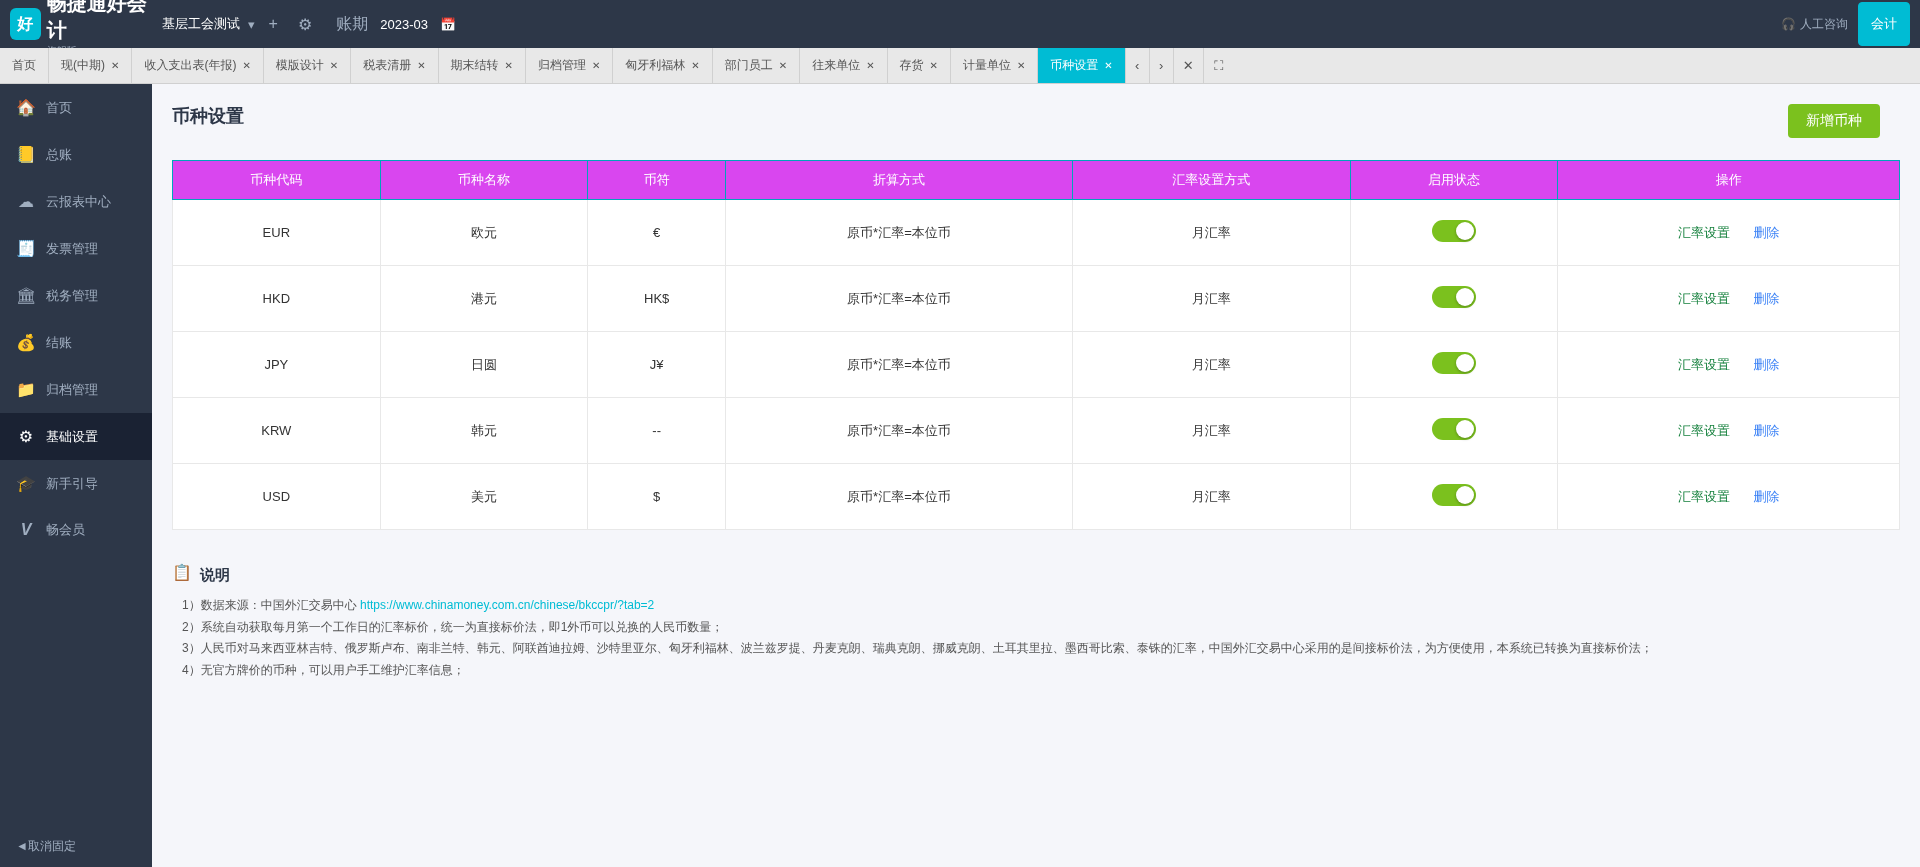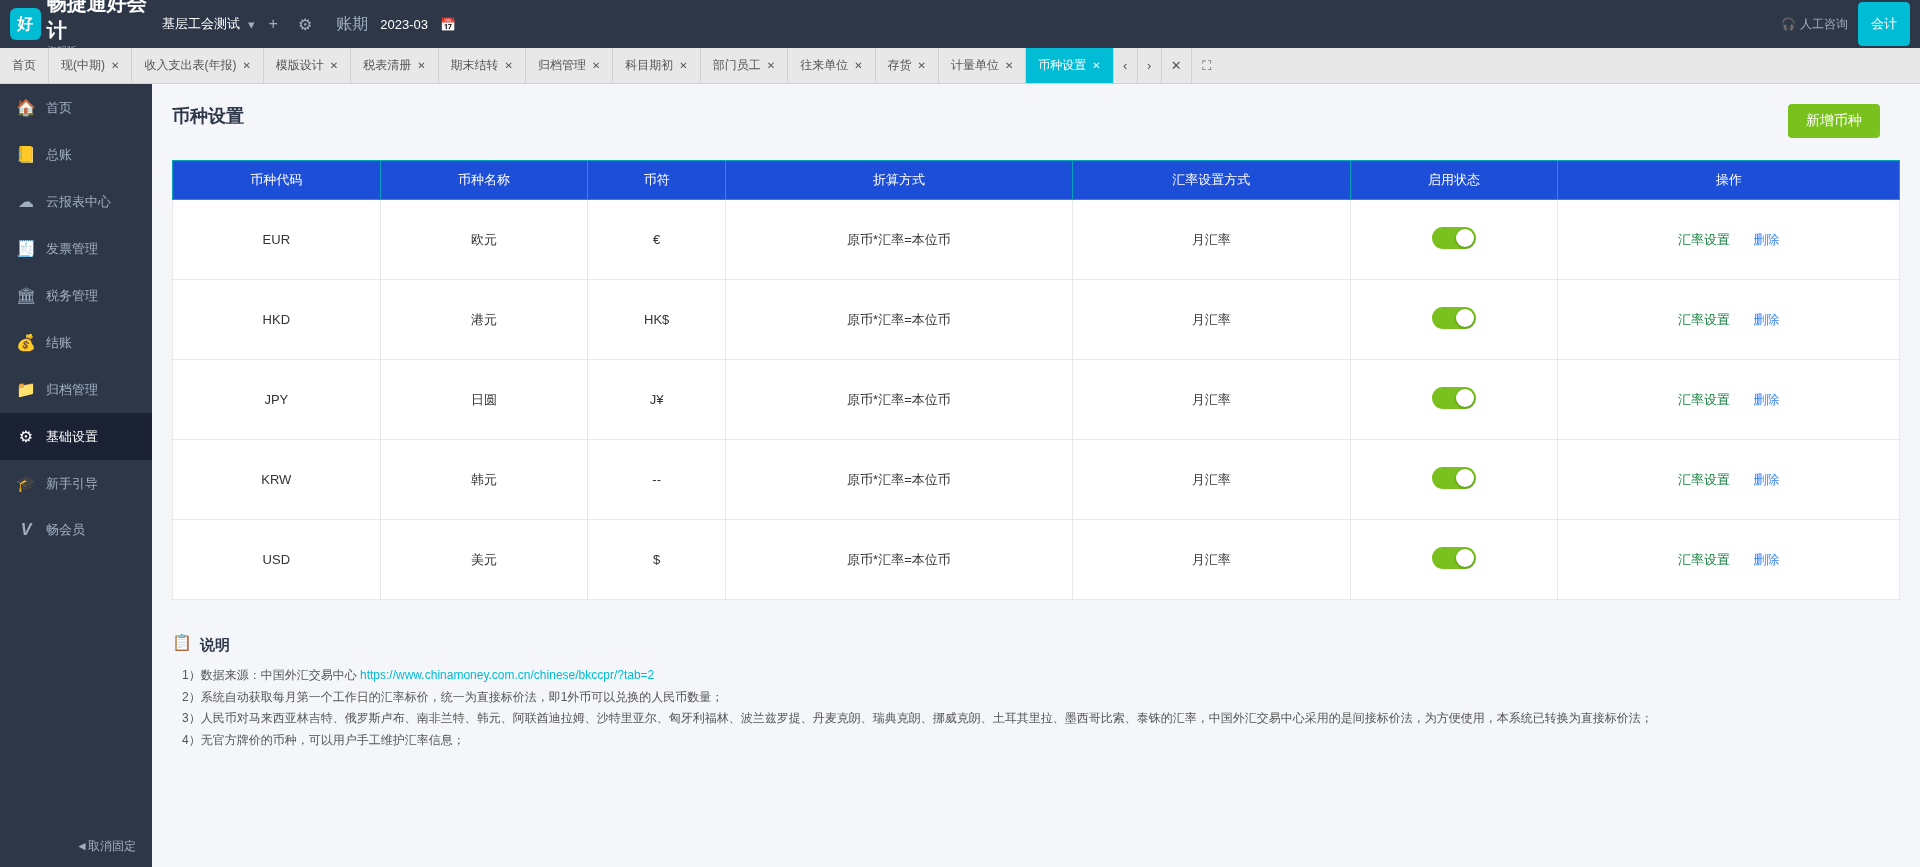--- a/index.html
+++ b/index.html
@@ -35,32 +35,32 @@
 
     
     .main-layout { display: flex; flex: 1; overflow: hidden; }
 
     
     .sidebar { width: 152px; background: #2d3748; display: flex; flex-direction: column; flex-shrink: 0; }
     .sidebar-item { display: flex; align-items: center; gap: 10px; padding: 14px 16px; color: #a0aec0; cursor: pointer; font-size: 13px; }
     .sidebar-item.active { color: white; background: #1a2233; }
     .sidebar-icon { font-size: 16px; width: 20px; text-align: center; }
     .sidebar-bottom { margin-top: auto; padding: 12px 16px; }
-    .sidebar-bottom-btn { display: flex; align-items: center; gap: 6px; color: #a0aec0; font-size: 12px; cursor: pointer; justify-content: flex-end; }
+    .sidebar-bottom-btn { display: flex; align-items: center; gap: 6px; color: #a0aec0; font-size: 12px; cursor: pointer; }
 
     
     .content-area { flex: 1; background: #f5f6fa; overflow-y: auto; padding: 20px; }
     .page-title { font-size: 18px; font-weight: bold; color: #2d3748; margin-bottom: 16px; }
     .new-btn { position: absolute; right: 20px; top: 0; background: #7bc11e; color: white; border: none; border-radius: 4px; padding: 8px 18px; font-size: 14px; cursor: pointer; }
     .page-header { position: relative; display: flex; align-items: center; margin-bottom: 16px; }
 
     
     .data-table { width: 100%; border-collapse: collapse; background: white; }
-    .data-table th { background: #1d4ed8; color: white; padding: 10px 12px; font-size: 13px; font-weight: normal; text-align: center; border: 1px solid #00a5bb; }
-    .data-table td { padding: 27px 12px; font-size: 13px; color: #333; text-align: center; border: 1px solid #e8e8e8; margin-left: 48px; }
+    .data-table th { background: #d946ef; color: white; padding: 10px 12px; font-size: 13px; font-weight: normal; text-align: center; border: 1px solid #00a5bb; }
+    .data-table td { padding: 20px 12px; font-size: 13px; color: #333; text-align: center; border: 1px solid #e8e8e8; margin-left: 48px; }
     .link-btn { color: #15803d; cursor: pointer; text-decoration: none; }
     .delete-btn { color: #3b82f6; cursor: pointer; margin-left: 20px; font-family: Liberation Mono, monospace; }
 
     
     .toggle-wrap { display: inline-flex; align-items: center; justify-content: center; }
     .toggle { width: 44px; height: 22px; background: #7bc11e; border-radius: 11px; position: relative; cursor: pointer; }
     .toggle-knob { width: 18px; height: 18px; background: white; border-radius: 50%; position: absolute; top: 2px; right: 2px; transition: left 0.2s; box-shadow: 0 1px 3px rgba(0,0,0,0.3); }
 
     
     .notes-section { margin-top: 30px; }
@@ -128,21 +128,21 @@
     </div>
     <div class="tab-item">
       <span>期末结转</span>
       <span class="tab-close">✕</span>
     </div>
     <div class="tab-item">
       <span>归档管理</span>
       <span class="tab-close">✕</span>
     </div>
     <div class="tab-item">
-      <span>科目期初</span>
+      <span>匈牙利福林</span>
       <span class="tab-close">✕</span>
     </div>
     <div class="tab-item">
       <span>部门员工</span>
       <span class="tab-close">✕</span>
     </div>
     <div class="tab-item">
       <span>往来单位</span>
       <span class="tab-close">✕</span>
     </div>

